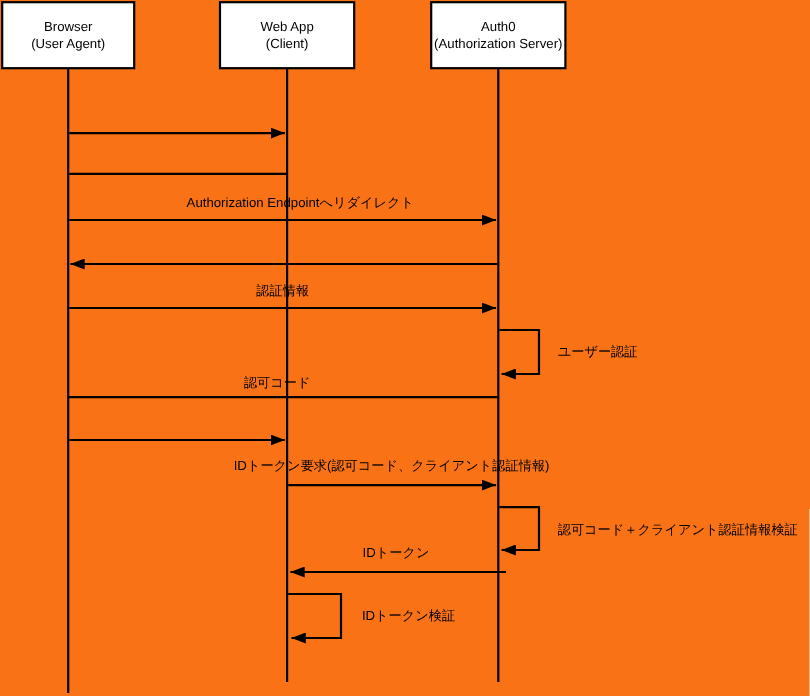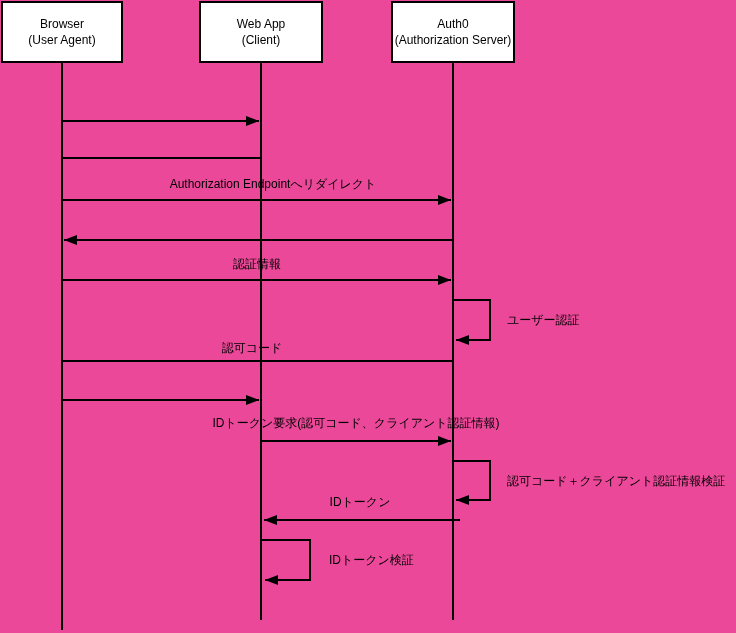--- a/index.html
+++ b/index.html
@@ -1,20 +1,20 @@
 <!DOCTYPE html>
 <html><head>
 <meta charset="utf-8">
 <style>
   html, body { margin: 0; padding: 0; background: #ffffff; }
   #stage {
     position: relative;
     width: 736px;
     height: 633px;
-    background: #ec4899;
+    background: #f97316;
     overflow: hidden;
   }
   svg text {
     font-family: "Liberation Sans", "DejaVu Sans", sans-serif;
     font-size: 12px;
     fill: #000000;
   }
   .actor-box { fill: #ffffff; stroke: #000000; stroke-width: 2; }
   .lifeline  { stroke: #000000; stroke-width: 2; }
   .msg       { stroke: #000000; stroke-width: 2; fill: none; }

